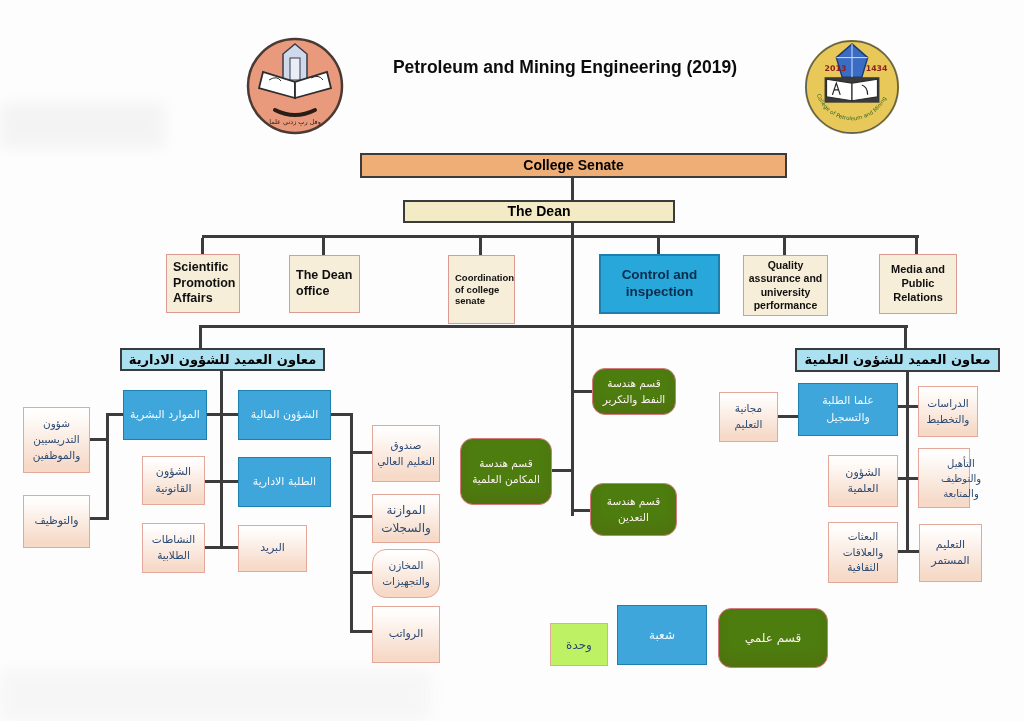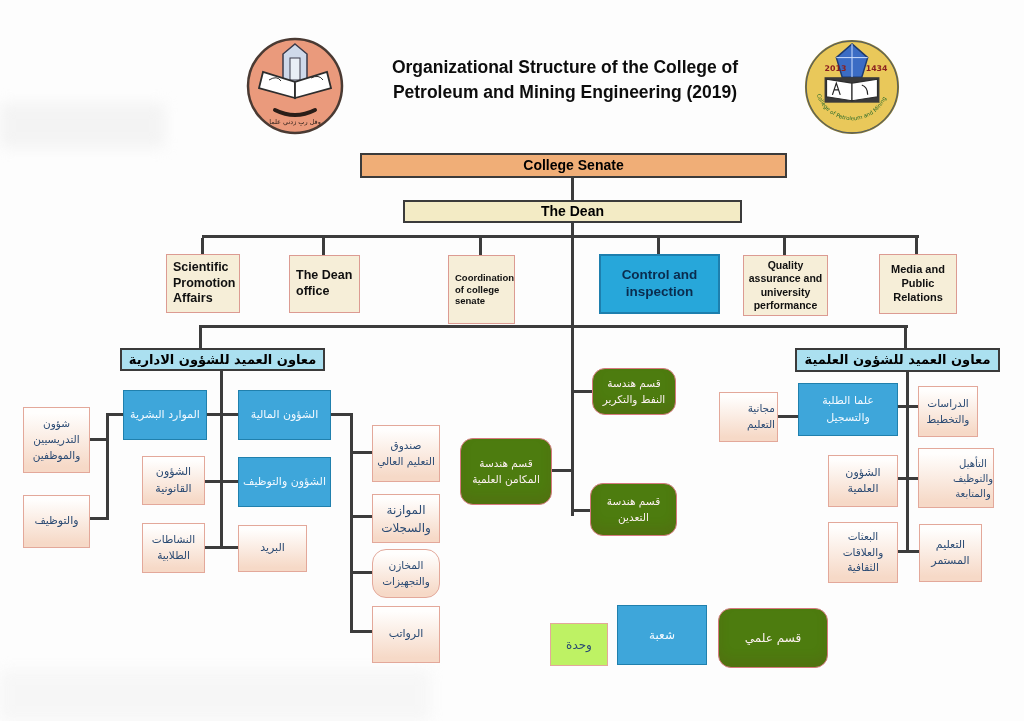--- a/index.html
+++ b/index.html
@@ -40,21 +40,20 @@
   <polygon points="50,8 62,18 62,52 38,52 38,18" fill="#cfd9ea" stroke="#3a3a4a" stroke-width="1.5"></polygon>
   <rect x="45" y="22" width="10" height="22" fill="#e9eef6" stroke="#3a3a4a" stroke-width="1"></rect>
   <path d="M50 62 L14 52 L18 36 L50 46 Z" fill="#ffffff" stroke="#2d2d2d" stroke-width="1.8"></path>
   <path d="M50 62 L86 52 L82 36 L50 46 Z" fill="#ffffff" stroke="#2d2d2d" stroke-width="1.8"></path>
   <path d="M24 44 q8 -5 12 1 M66 42 q8 -4 12 2" fill="none" stroke="#2d2d2d" stroke-width="1"></path>
   <path d="M30 74 q20 10 40 0" fill="none" stroke="#2a1d18" stroke-width="4" stroke-linecap="round"></path>
   <text x="50" y="88" text-anchor="middle" font-size="6.5" fill="#2a1d18" font-family="DejaVu Sans">وقل ربِ زدني علما</text>
 </svg>
 
 <div class="title">
-  <div>Organizational Structure of the College of</div>
   <div>Petroleum and Mining Engineering (2019)</div>
 </div>
 
 <svg style="position:absolute;left:803px;top:38px;" width="98" height="98" viewBox="0 0 100 100">
   <circle cx="50" cy="50" r="47" fill="#e9c85a" stroke="#8a7a30" stroke-width="2"></circle>
   <circle cx="50" cy="50" r="47" fill="none" stroke="#2d4a8a" stroke-width="1" opacity=".6"></circle>
   <polygon points="50,6 66,20 60,40 40,40 34,20" fill="#3b6cc4" stroke="#1d3a70" stroke-width="1.5"></polygon>
   <path d="M50 6 L50 40 M34 20 L66 20" stroke="#cfe0ff" stroke-width="1"></path>
   <text x="22" y="34" font-size="8" fill="#8a2020" font-weight="bold" font-family="DejaVu Sans">2013</text>
   <text x="64" y="34" font-size="8" fill="#8a2020" font-weight="bold" font-family="DejaVu Sans">1434</text>
@@ -98,52 +97,52 @@
 <div class="line" style="left:574px;top:390px;width:18px;height:3px;"></div>
 <div class="line" style="left:552px;top:469px;width:19px;height:3px;"></div>
 <div class="line" style="left:574px;top:509px;width:16px;height:3px;"></div>
 <div class="line" style="left:906px;top:371px;width:3px;height:181px;"></div>
 <div class="line" style="left:898px;top:405px;width:20px;height:3px;"></div>
 <div class="line" style="left:898px;top:477px;width:20px;height:3px;"></div>
 <div class="line" style="left:898px;top:550px;width:21px;height:3px;"></div>
 <div class="line" style="left:778px;top:415px;width:20px;height:3px;"></div>
 
 <div class="node senate" style="left:360px;top:153px;width:427px;height:25px;">College Senate</div>
-<div class="node deanbox" style="left:403px;top:200px;width:339px;height:23px;">The Dean</div>
+<div class="node deanbox" style="left:403px;top:200px;width:272px;height:23px;">The Dean</div>
 
 <div class="node cream left-text" style="left:166px;top:254px;width:74px;height:59px;">Scientific Promotion Affairs</div>
 <div class="node cream left-text" style="left:289px;top:255px;width:71px;height:58px;">The Dean office</div>
 <div class="node cream left-text" style="left:448px;top:255px;width:67px;height:69px;font-size:9.5px;">Coordination of college senate</div>
 <div class="node control" style="left:599px;top:254px;width:121px;height:60px;">Control and inspection</div>
 <div class="node cream" style="left:743px;top:255px;width:85px;height:61px;font-size:10.5px;">Quality assurance and university performance</div>
 <div class="node cream" style="left:879px;top:254px;width:78px;height:60px;font-size:11px;">Media and Public Relations</div>
 
 <div class="node bar ar" style="left:120px;top:348px;width:205px;height:23px;">معاون العميد للشؤون الادارية</div>
 <div class="node bar ar" style="left:795px;top:348px;width:205px;height:24px;">معاون العميد للشؤون العلمية</div>
 
 <div class="node division ar" style="left:123px;top:390px;width:84px;height:50px;">الموارد البشرية</div>
 <div class="node division ar" style="left:238px;top:390px;width:93px;height:50px;">الشؤون المالية</div>
-<div class="node division ar" style="left:238px;top:457px;width:93px;height:50px;">الشؤون والتوظيف</div>
+<div class="node division ar" style="left:238px;top:457px;width:93px;height:50px;">الطلبة الادارية</div>
 <div class="node unit ar" style="left:142px;top:456px;width:63px;height:49px;">الشؤون القانونية</div>
 <div class="node unit ar" style="left:142px;top:523px;width:63px;height:50px;font-size:10.5px;">النشاطات الطلابية</div>
 <div class="node unit ar" style="left:238px;top:525px;width:69px;height:47px;">البريد</div>
 <div class="node unit ar" style="left:23px;top:407px;width:67px;height:66px;font-size:10.5px;">شؤون التدريسيين والموظفين</div>
 <div class="node unit ar" style="left:23px;top:495px;width:67px;height:53px;">والتوظيف</div>
 <div class="node unit ar" style="left:372px;top:425px;width:68px;height:57px;font-size:10.5px;">صندوق التعليم العالي</div>
 <div class="node unit ar" style="left:372px;top:494px;width:68px;height:49px;font-size:12px;">الموازنة والسجلات</div>
 <div class="node unit ar" style="left:372px;top:549px;width:68px;height:49px;font-size:10.5px;border-radius:14px;">المخازن والتجهيزات</div>
 <div class="node unit ar" style="left:372px;top:606px;width:68px;height:57px;">الرواتب</div>
 
 <div class="node dept ar" style="left:592px;top:368px;width:84px;height:47px;">قسم هندسة النفط والتكرير</div>
 <div class="node dept ar" style="left:460px;top:438px;width:92px;height:67px;">قسم هندسة المكامن العلمية</div>
 <div class="node dept ar" style="left:590px;top:483px;width:87px;height:53px;">قسم هندسة التعدين</div>
 
-<div class="node unit ar" style="left:719px;top:392px;width:59px;height:50px;font-size:10.5px;text-align:right;">مجانية التعليم</div>
+<div class="node unit ar" style="left:719px;top:392px;width:59px;height:50px;font-size:10.5px;">مجانية التعليم</div>
 <div class="node division ar" style="left:798px;top:383px;width:100px;height:53px;">علما الطلبة والتسجيل</div>
 <div class="node unit ar" style="left:918px;top:386px;width:60px;height:51px;font-size:10.5px;">الدراسات والتخطيط</div>
 <div class="node unit ar" style="left:828px;top:455px;width:70px;height:52px;">الشؤون العلمية</div>
-<div class="node unit ar" style="left:918px;top:448px;width:76px;height:60px;font-size:10px;padding-left:36px;">التأهيل والتوظيف والمتابعة</div>
+<div class="node unit ar" style="left:918px;top:448px;width:52px;height:60px;font-size:10px;padding-left:36px;">التأهيل والتوظيف والمتابعة</div>
 <div class="node unit ar" style="left:828px;top:522px;width:70px;height:61px;font-size:10.5px;">البعثات والعلاقات الثقافية</div>
 <div class="node unit ar" style="left:919px;top:524px;width:63px;height:58px;">التعليم المستمر</div>
 
 <div class="node unit ar" style="left:550px;top:623px;width:58px;height:43px;background:#bef264;font-size:12px;">وحدة</div>
 <div class="node division ar" style="left:617px;top:605px;width:90px;height:60px;font-size:12px;">شعبة</div>
 <div class="node dept ar" style="left:718px;top:608px;width:110px;height:60px;font-size:12px;">قسم علمي</div>
 
 </body></html>

